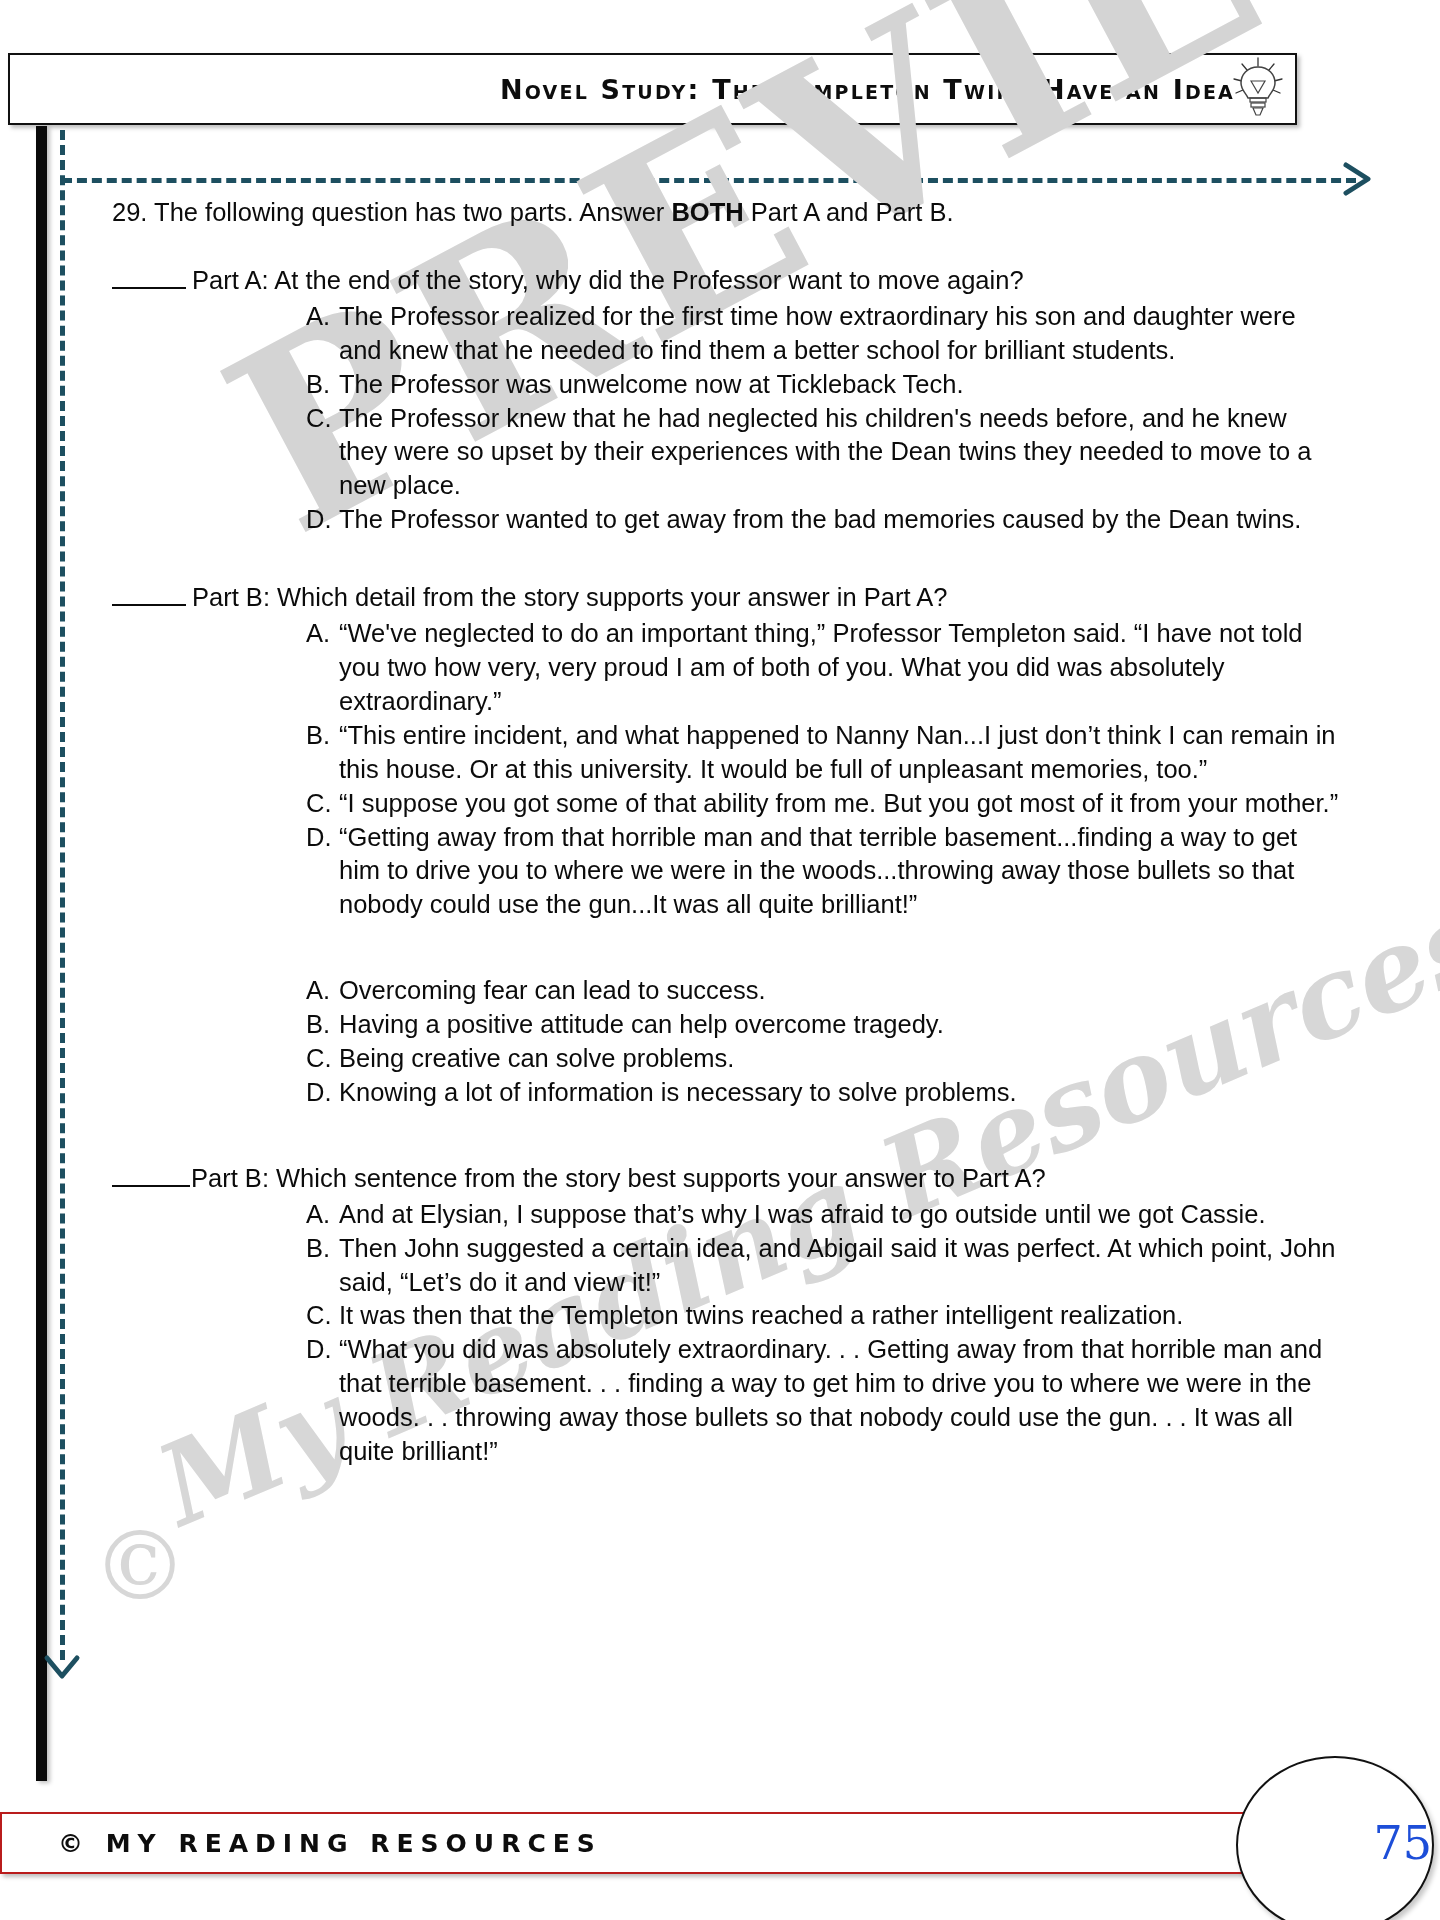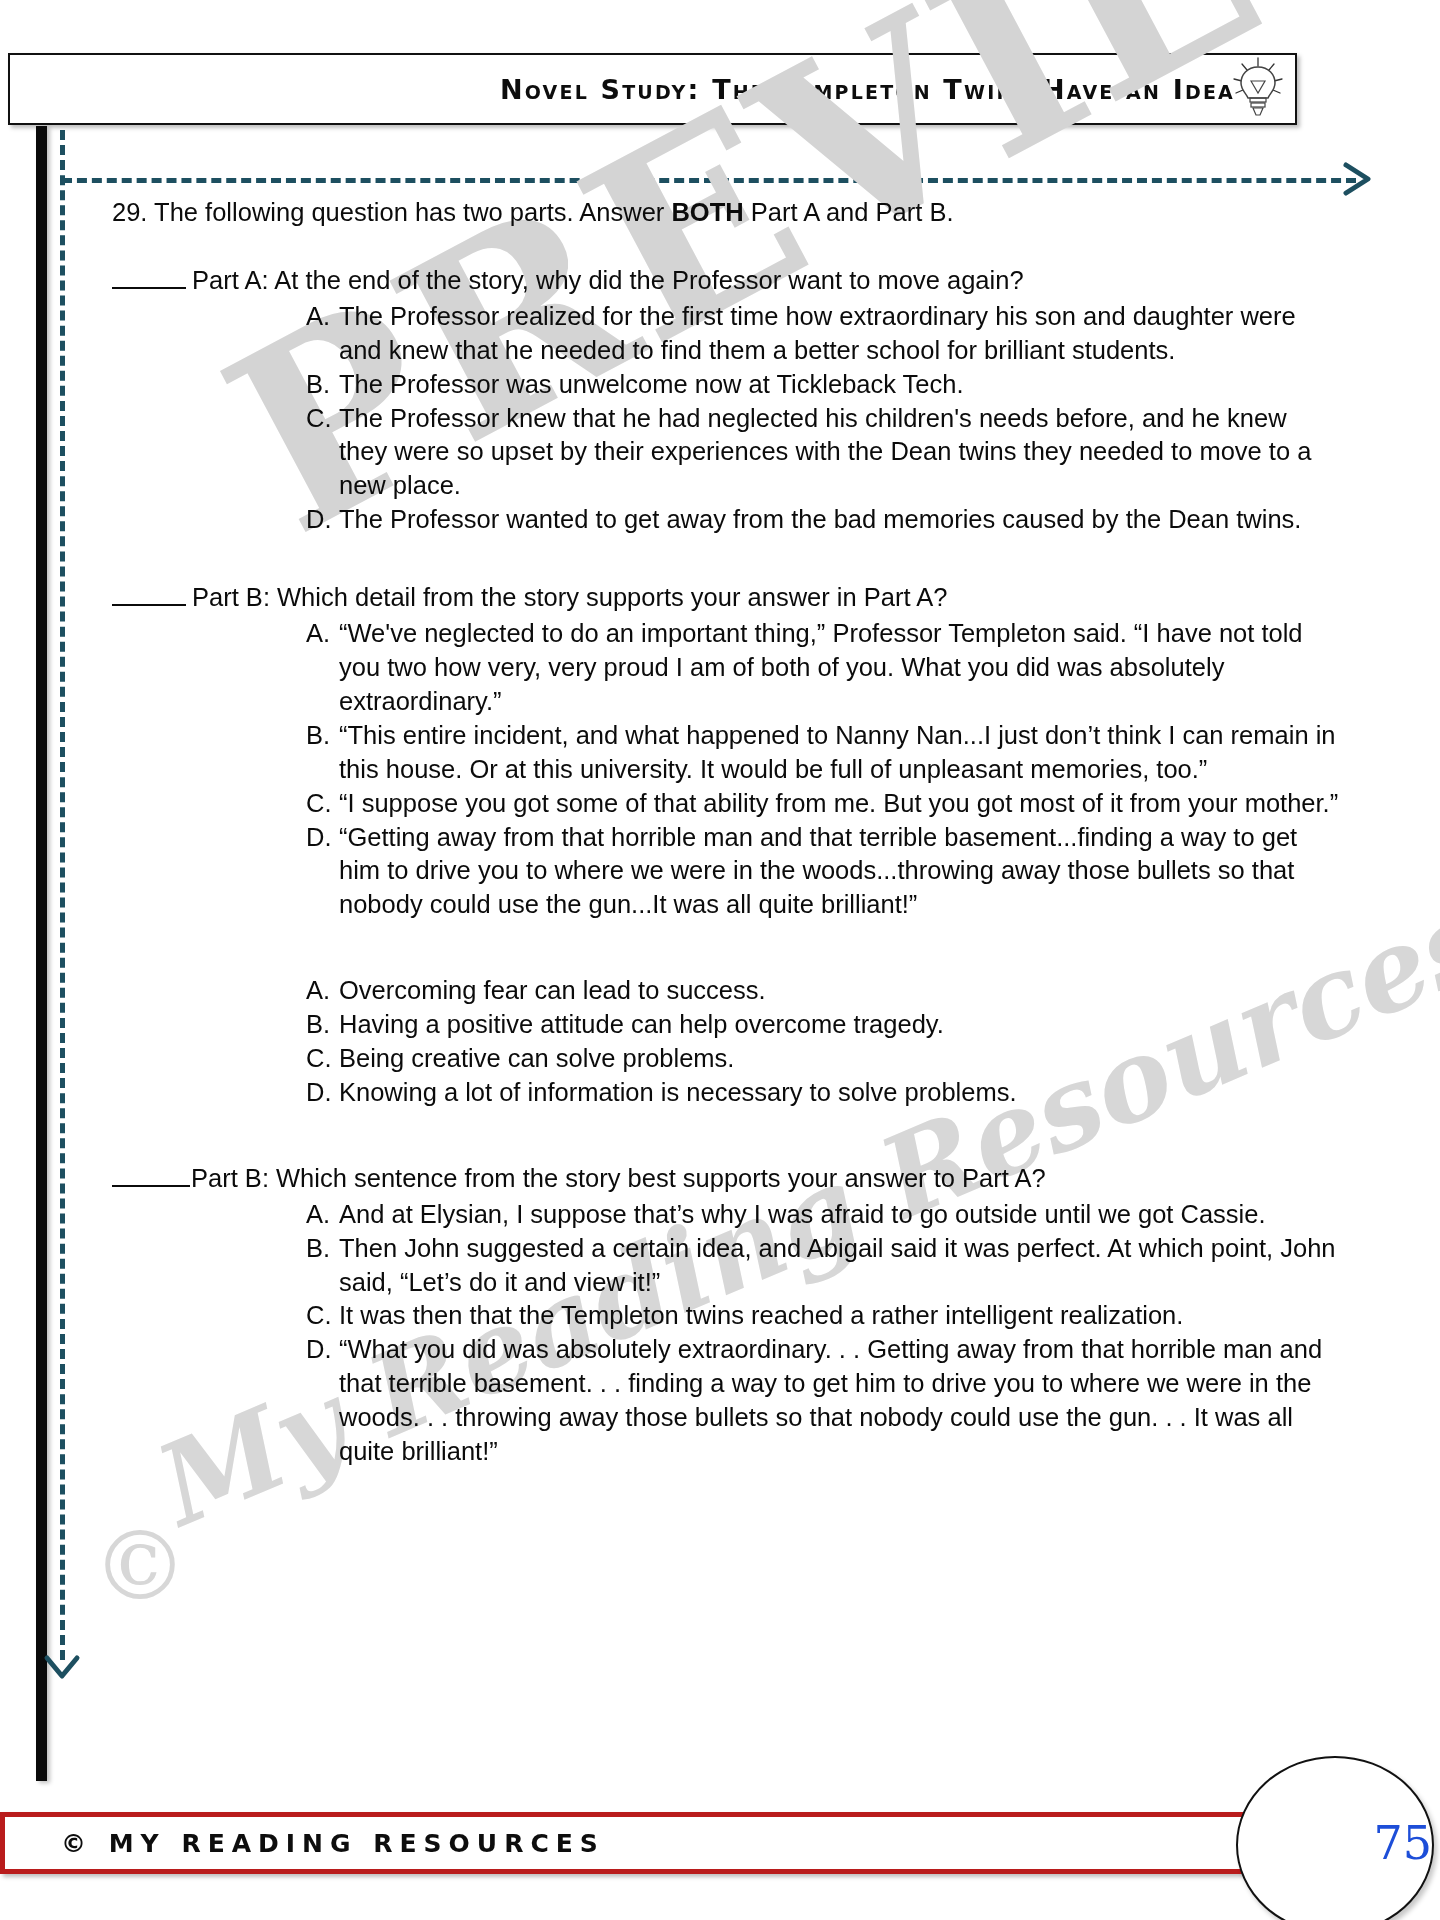--- a/index.html
+++ b/index.html
@@ -187,21 +187,21 @@
   }
 
   
   .footer-band {
     position: absolute;
     left: 0px;
     top: 1812px;
     width: 1410px;
     height: 62px;
     background: #ffffff;
-    border: 5px solid #b91c1c;
+    border: 2px solid #b91c1c;
     box-shadow: 3px 3px 4px rgba(0,0,0,0.25);
     box-sizing: border-box;
   }
   .footer-text {
     position: absolute;
     left: 56px;
     top: 50%;
     transform: translateY(-50%);
     font-family: "DejaVu Sans", sans-serif;
     font-size: 25px;

